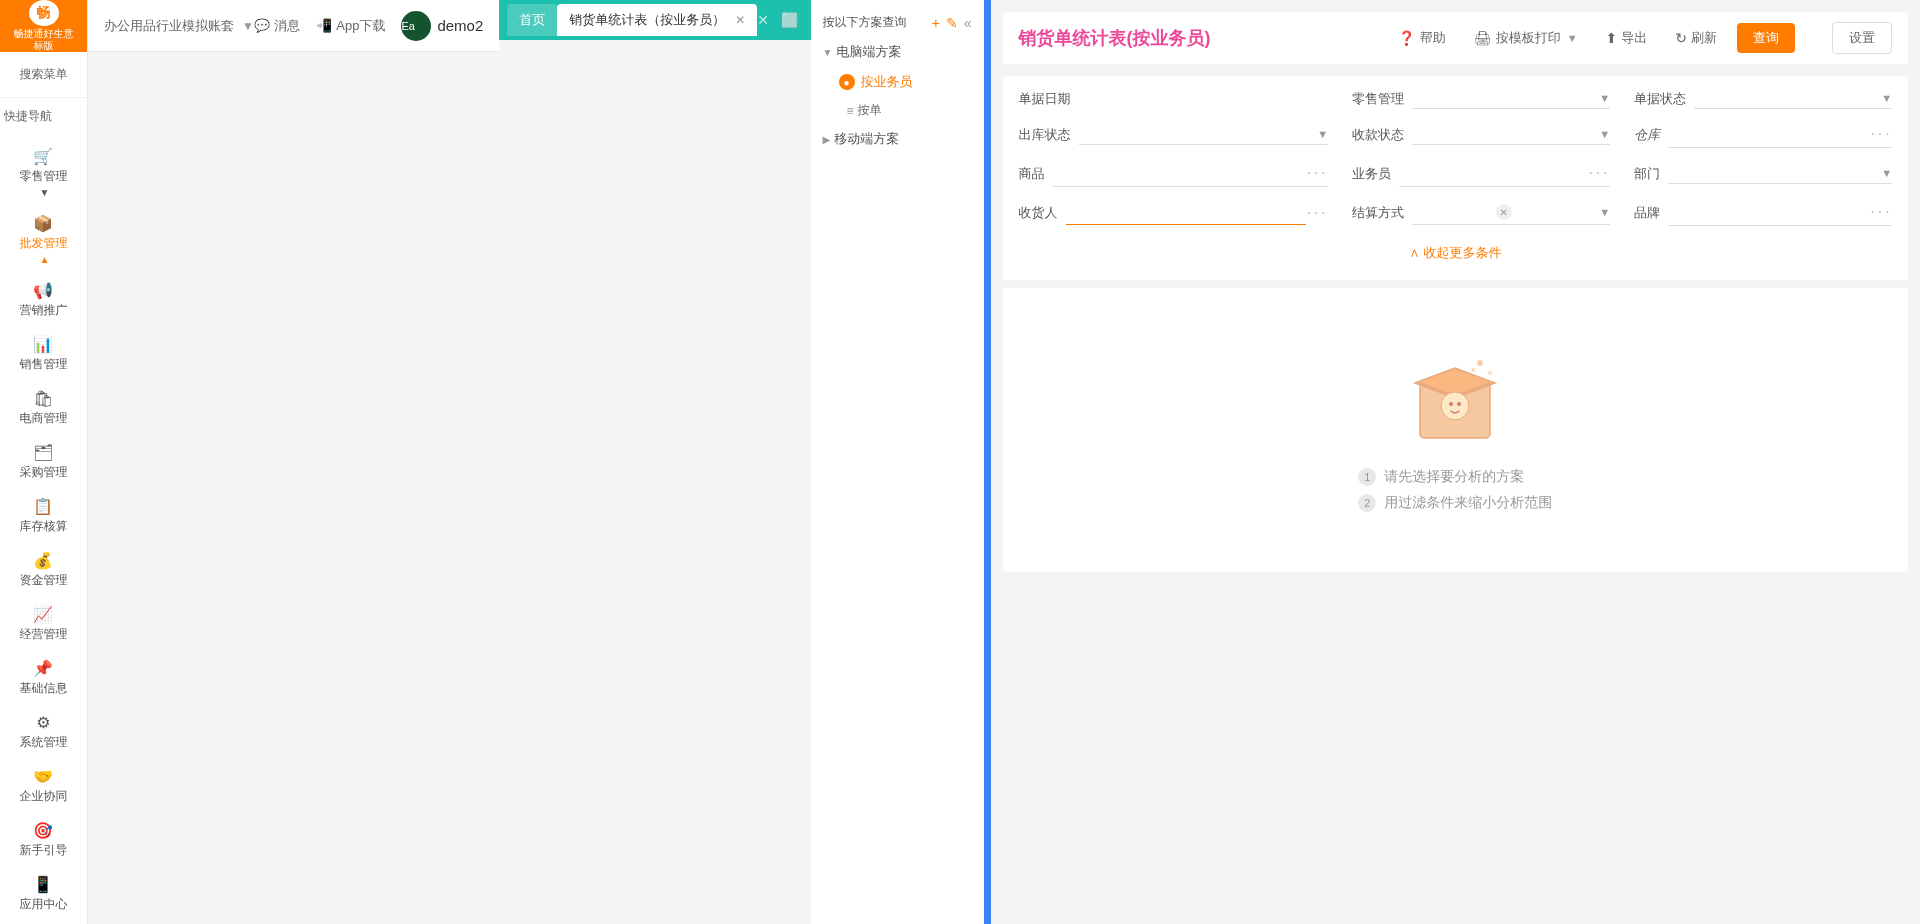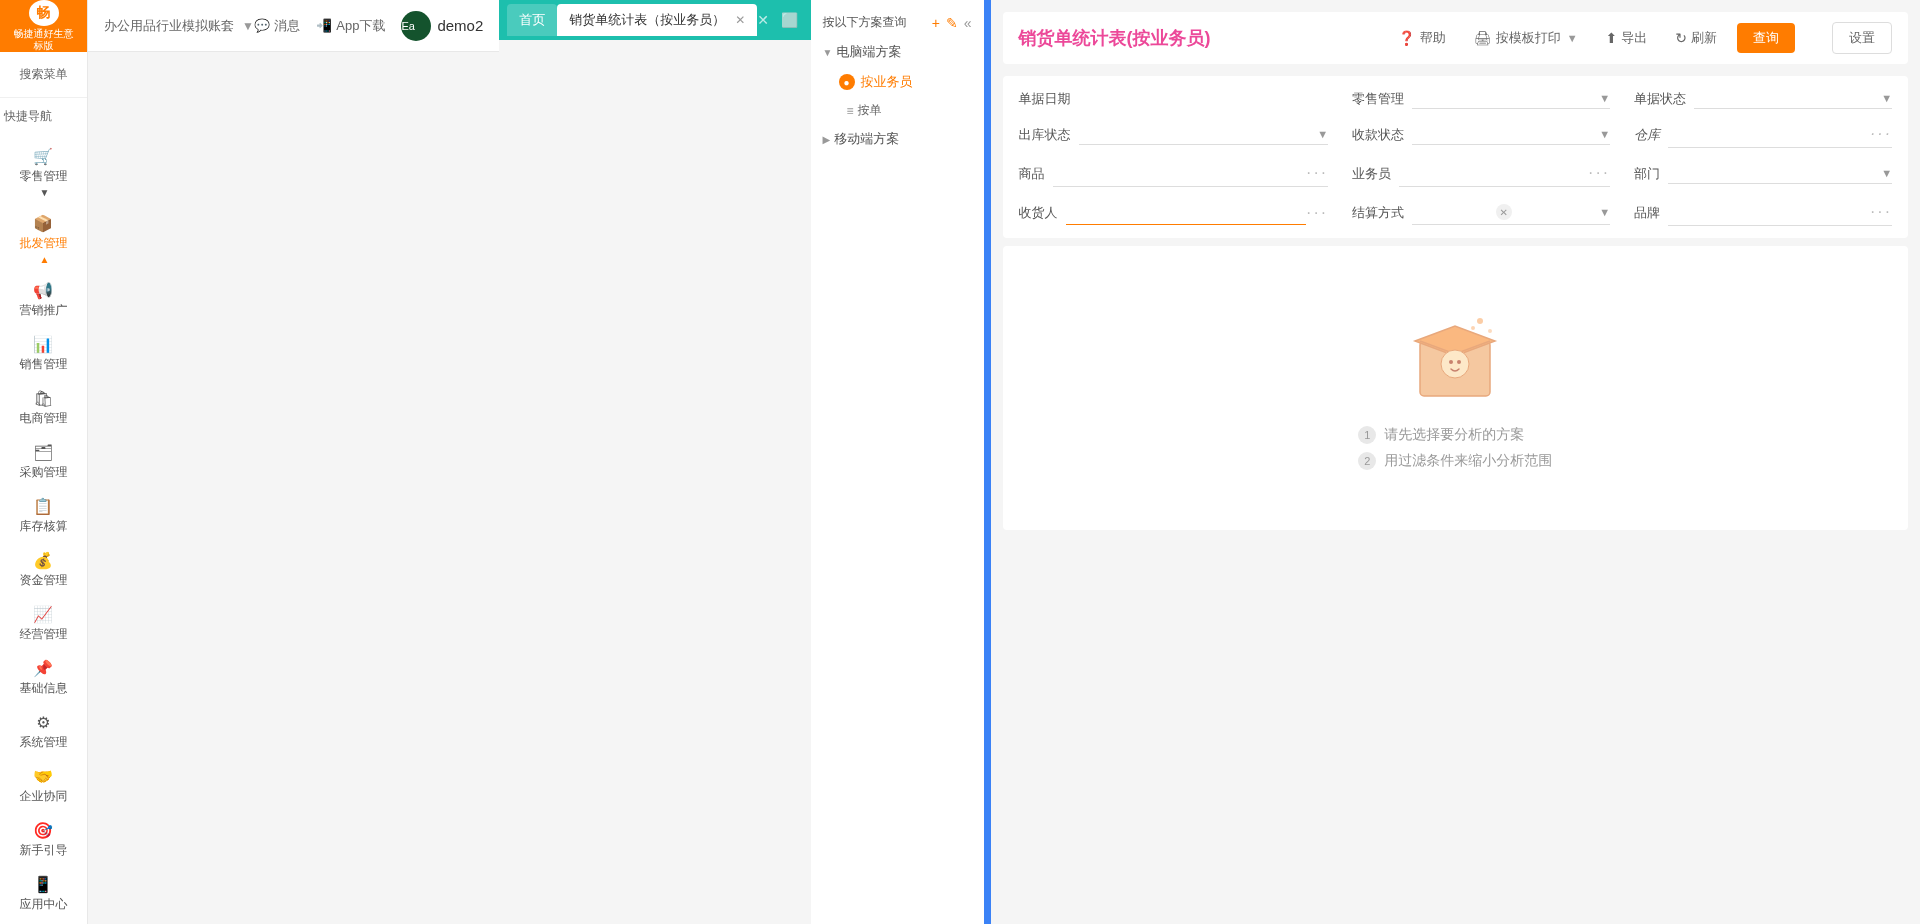--- a/index.html
+++ b/index.html
@@ -394,20 +394,23 @@
           <div class="filter-separator"></div>
           <div class="filter-item" style="flex:1;">
             <span class="filter-label">品牌</span>
             <div class="filter-select">
               <span class="select-value"></span>
               <span class="select-dots">···</span>
             </div>
           </div>
         </div>
 
+        <div style="display:flex;justify-content:center;margin-top:8px;">
+          <div class="collapse-btn">∧ 收起更多条件</div>
+        </div>
       </div>
 
       <div class="empty-state">
         <div class="empty-icon">
           <svg class="empty-icon-svg" viewBox="0 0 120 100" xmlns="http://www.w3.org/2000/svg">
 
             <rect x="25" y="35" width="70" height="55" rx="4" fill="#f5c8a0" stroke="#e8a87c" stroke-width="1.5"></rect>
 
             <path d="M20 35 L60 20 L100 35 L60 50 Z" fill="#fab880" stroke="#e8a87c" stroke-width="1.5"></path>
 

